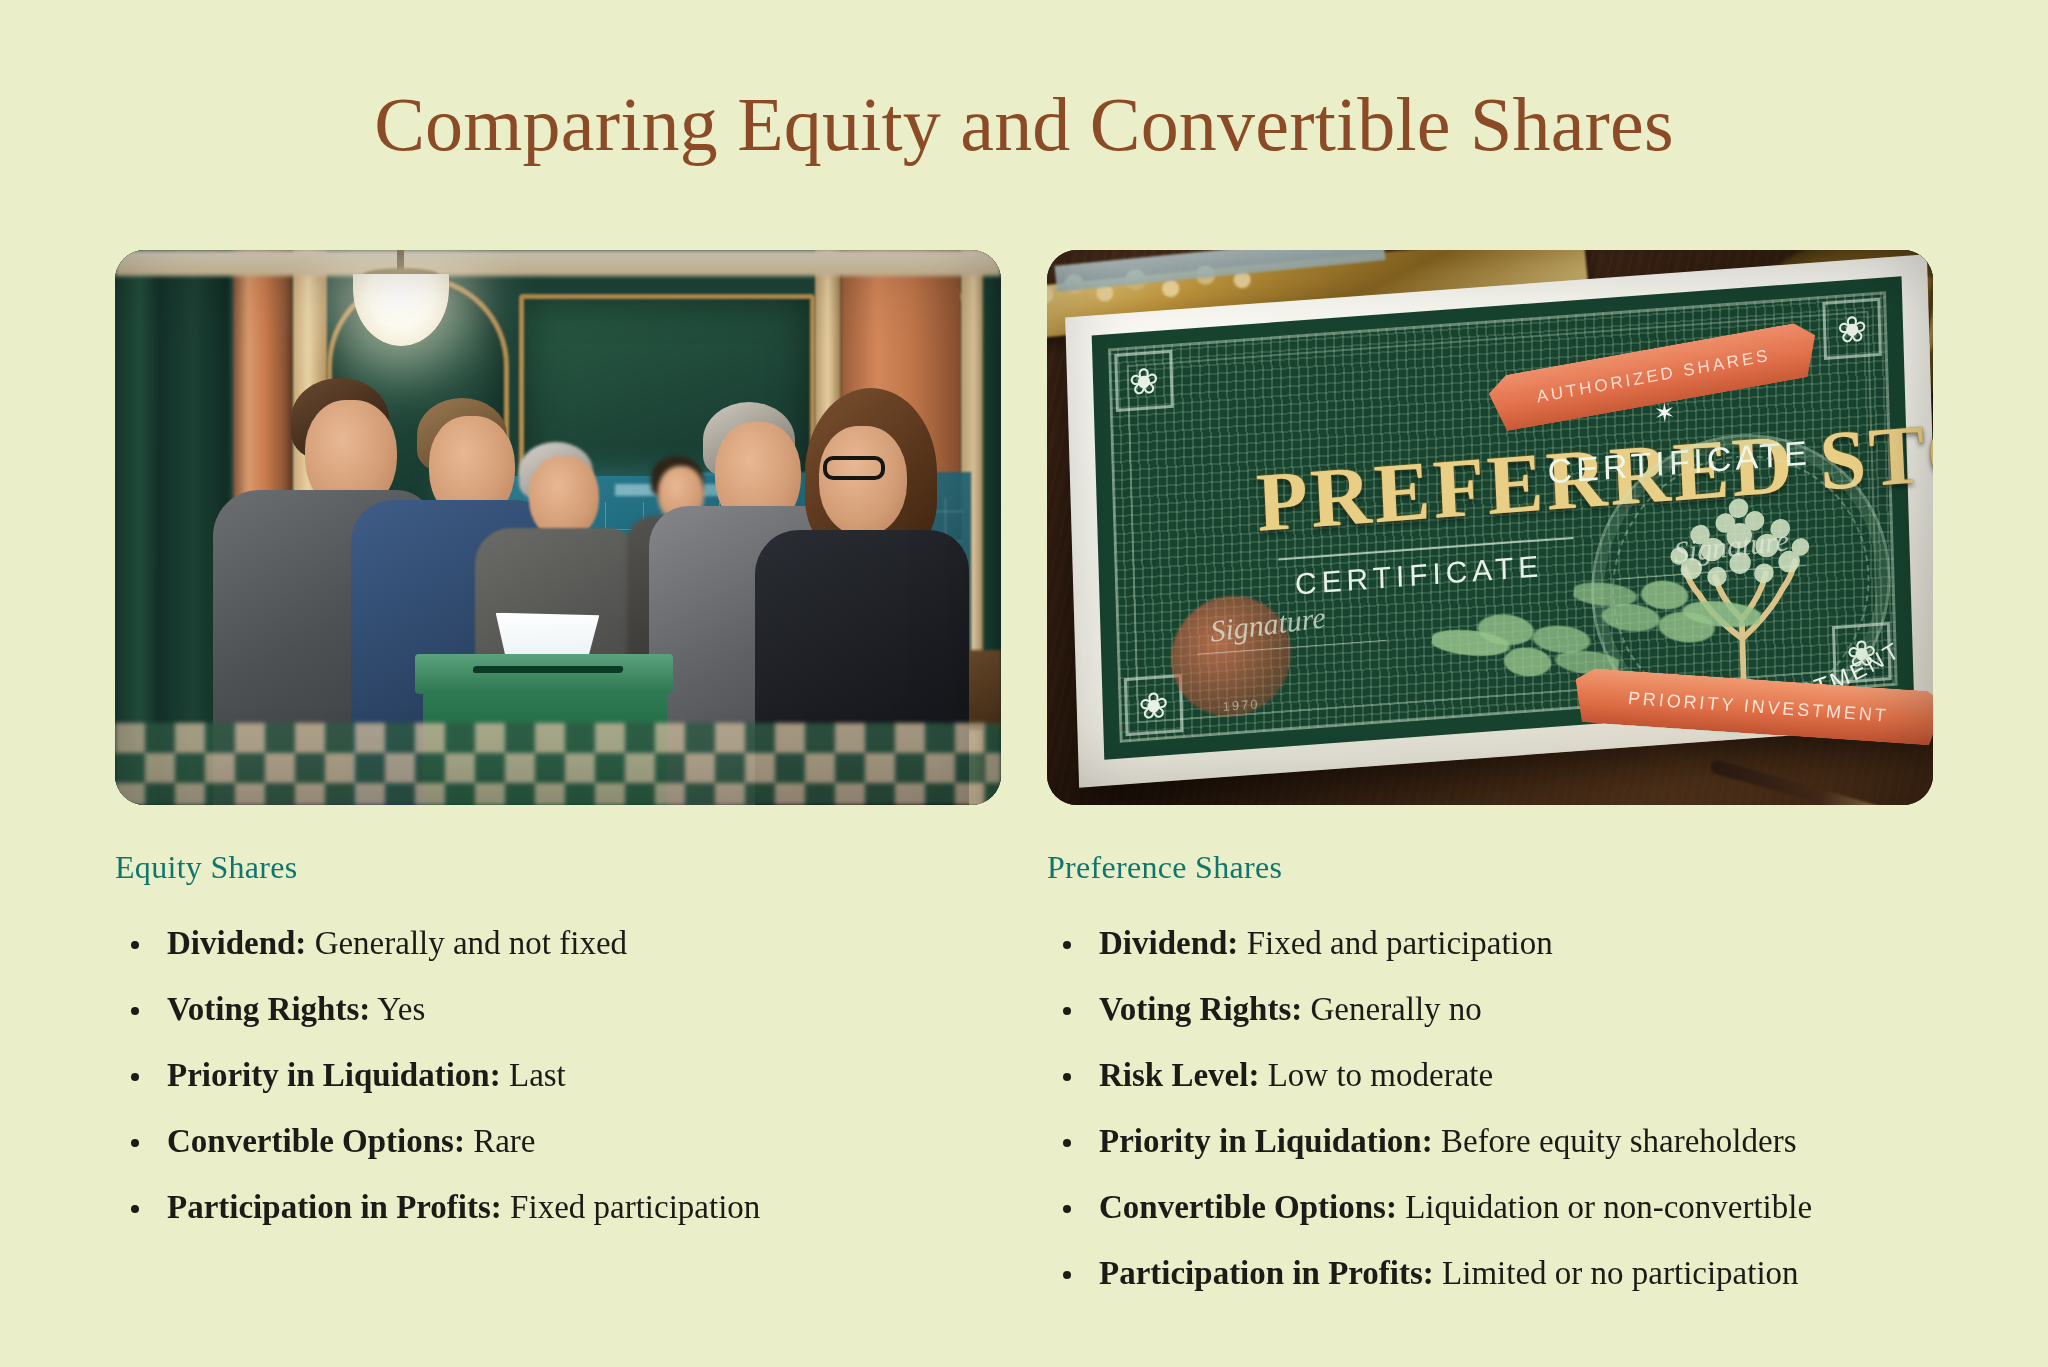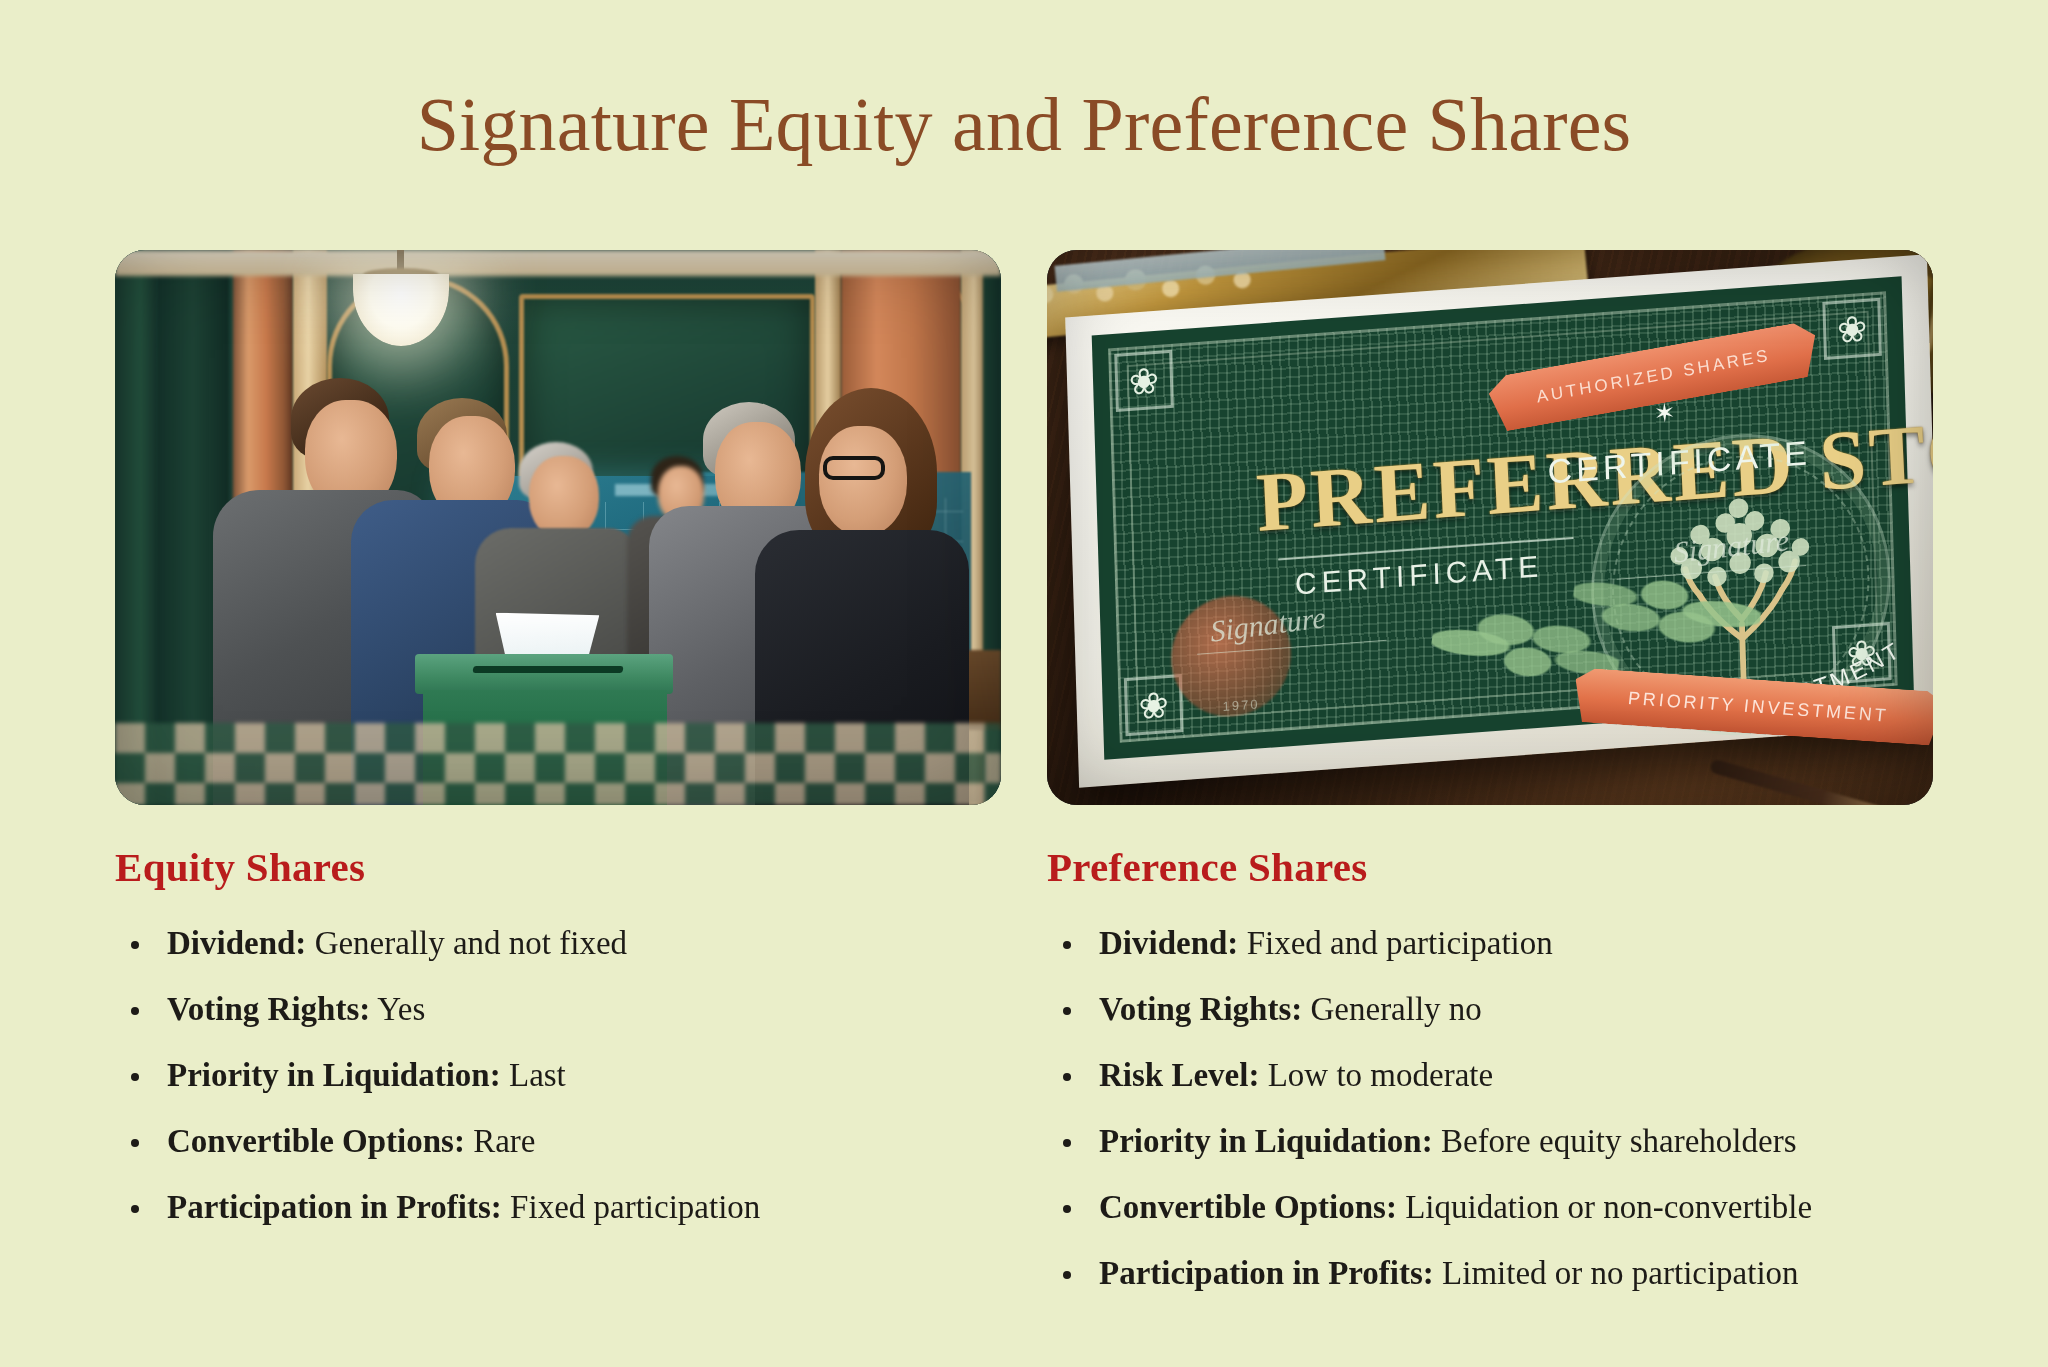--- a/index.html
+++ b/index.html
@@ -527,24 +527,24 @@
     position: absolute; inset: 0;
     box-shadow: inset 0 0 90px rgba(0,0,0,.30);
     pointer-events: none;
   }
 
   
   .col-heading {
     position: absolute;
     top: 593px;
     left: 0;
-    font-size: 41px;
+    font-size: 32px;
     line-height: 48px;
-    color: #b91c1c;
-    font-weight: 700;
+    color: #0f766e;
+    font-weight: 400;
     letter-spacing: .3px;
   }
 
   .bullets {
     position: absolute;
     top: 670px;
     left: 0;
     width: 886px;
     list-style: none;
   }
@@ -568,21 +568,21 @@
     border-radius: 50%;
   }
   .b-label { font-weight: 700; }
   .b-value { font-weight: 400; }
 </style>
 </head>
 <body>
 
 <div class="page">
 
-  <h1 class="page-title">Signature Equity and Preference Shares</h1>
+  <h1 class="page-title">Comparing Equity and Convertible Shares</h1>
 
   <div class="columns">
 
     <div class="col col-left">
 
       <div class="photo">
         <div class="ph-layer lp-bg"></div>
 
         <div class="pier pier-f"></div>
         <div class="pier pier-g"></div>

